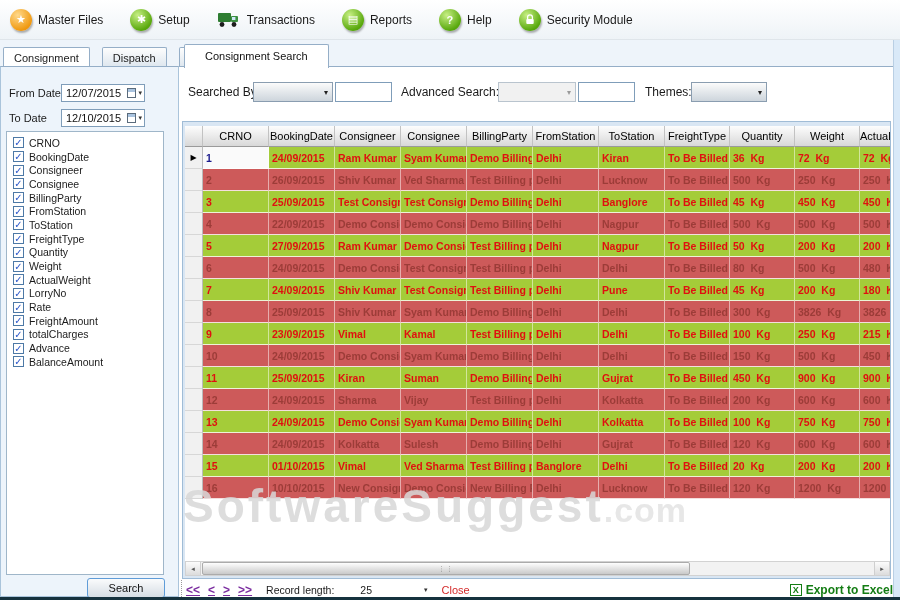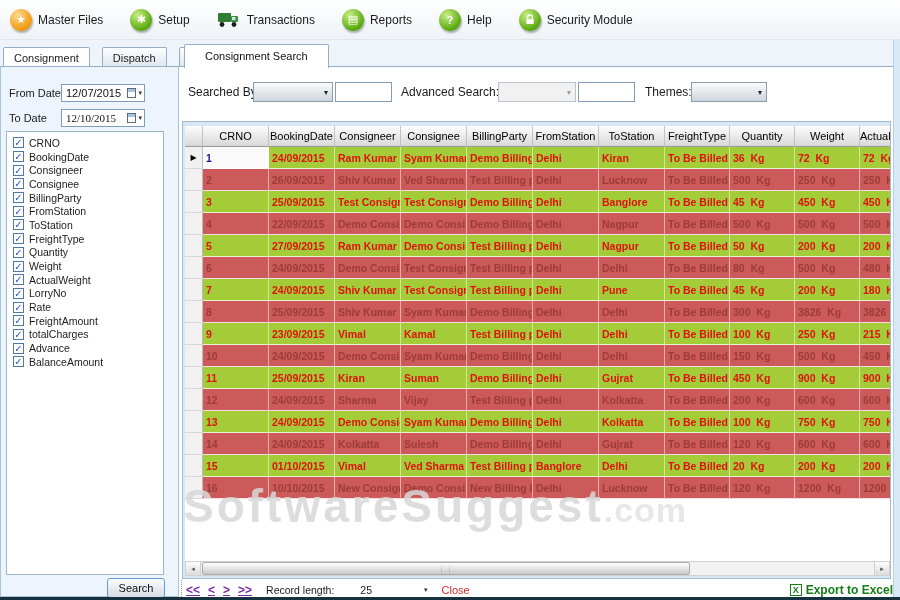--- a/index.html
+++ b/index.html
@@ -26,21 +26,21 @@
   .sidebar{position:absolute;left:0;top:66px;width:179px;height:531px;background:#edf4fb;border:1px solid #aac4db;border-top:1px solid #95aec7;}
   .side-label{position:absolute;font-size:11px;color:#1b1b1b;}
   .datefield{position:absolute;width:84px;height:18px;background:#fff;border:1px solid #7f9db9;font-size:11px;color:#111;display:flex;align-items:center;padding:0 2px 0 4px;cursor:pointer;}
   .datefield .val{flex:1;}
   .cal-ico{width:9px;height:10px;border:1px solid #5a6b7c;background:linear-gradient(#a9c3df 0,#a9c3df 3px,#fff 3px);margin-right:2px;}
   .dd-arrow{font-size:7px;color:#333;}
   .fieldlist{position:absolute;left:5px;top:64px;width:158px;height:444px;background:#fff;border:1px solid #9fb6c9;padding:4px 0 0 6px;overflow:hidden;}
   .field-item{display:flex;align-items:center;gap:5px;height:13.7px;cursor:pointer;}
   .cbx{width:11px;height:11px;background:#fff;border:1px solid #4d79a6;color:#2b57c9;font-size:10px;line-height:9px;text-align:center;flex:0 0 auto;}
   .field-item .lbl{font-size:10.5px;color:#1b1b1b;}
-  .search-btn{position:absolute;right:13px;top:511px;width:58px;height:20px;background:linear-gradient(#fafbfc,#d6dde4);border:1px solid #5f9cd8;border-radius:3px;font-size:11px;color:#111;display:flex;align-items:center;justify-content:center;cursor:pointer;}
+  .search-btn{position:absolute;right:13px;top:511px;width:78px;height:20px;background:linear-gradient(#fafbfc,#d6dde4);border:1px solid #5f9cd8;border-radius:3px;font-size:11px;color:#111;display:flex;align-items:center;justify-content:center;cursor:pointer;}
 
   
   .main{position:absolute;left:180px;top:66px;width:713px;height:531px;background:#fff;border-top:1px solid #95aec7;}
   .tb-label{position:absolute;font-size:12px;color:#1b1b1b;}
   .combo{position:absolute;height:20px;background:linear-gradient(#fbfbfb,#cdd5dc);border:1px solid #8a9db0;display:flex;align-items:center;justify-content:flex-end;padding-right:4px;cursor:pointer;}
   .combo .dd-arrow{font-size:8px;color:#222;}
   .combo.disabled{background:#f1f1f1;border-color:#b9c4ce;}
   .combo.disabled .dd-arrow{color:#9a9a9a;}
   .tbox{position:absolute;height:20px;background:#fff;border:1px solid #7f9db9;font-size:11px;padding:0 3px;font-family:inherit;}
 
@@ -135,21 +135,21 @@
 <div class="main-tab">Consignment Search</div>
 
 <div class="sidebar">
   <div class="side-label" style="left:8px;top:20px;">From Date</div>
   <div class="datefield" style="left:60px;top:17px;justify-content:space-between;">
     <span class="val">12/07/2015</span>
     <span class="cal-ico"></span>
     <span class="dd-arrow">▾</span>
   </div>
   <div class="side-label" style="left:8px;top:45px;">To Date</div>
-  <div class="datefield" style="left:60px;top:42px;font-family:Liberation Serif, serif;">
+  <div class="datefield" style="left:60px;top:42px;">
     <span class="val">12/10/2015</span>
     <span class="cal-ico"></span>
     <span class="dd-arrow">▾</span>
   </div>
   <div class="fieldlist">
       <div class="field-item">
         <span class="cbx">✓</span>
         <span class="lbl">CRNO</span>
       </div>
       <div class="field-item">

